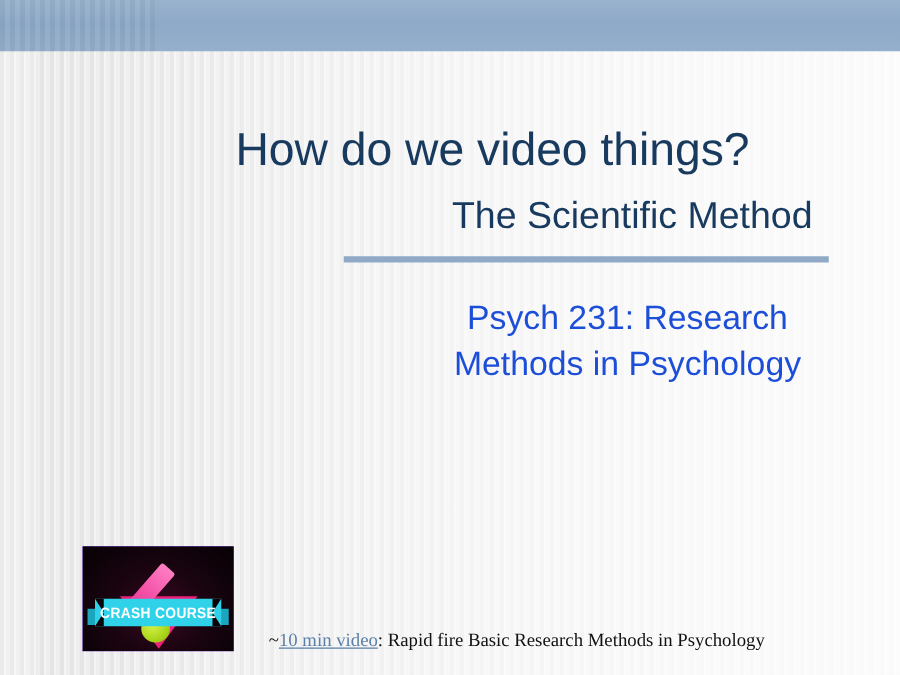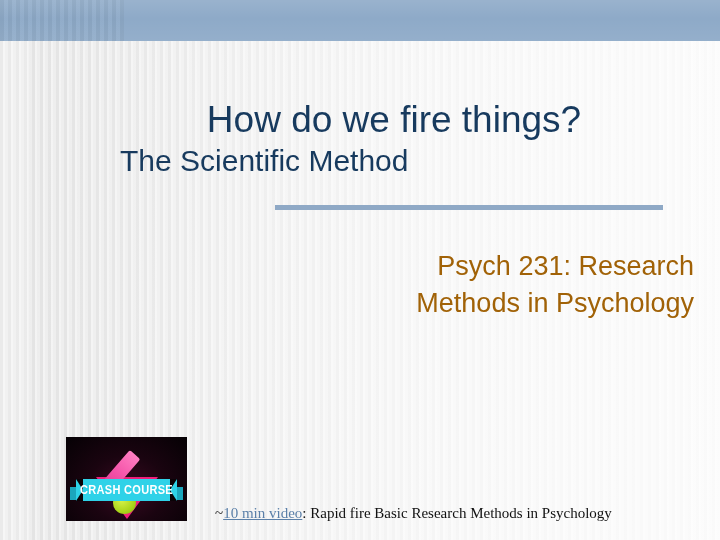--- a/index.html
+++ b/index.html
@@ -102,52 +102,53 @@
     font-family: "Liberation Sans", sans-serif;
     font-size: 37px;
     font-weight: 400;
     line-height: 44px;
     color: #173a5e;
     text-align: center;
     letter-spacing: 0px;
     white-space: nowrap;
   }
   .slide-subtitle {
-    margin: 0;
+    margin: 12px;
     padding-right: 6px;
     font-family: "Liberation Sans", sans-serif;
     font-size: 30px;
     font-weight: 400;
     line-height: 38px;
     color: #173a5e;
+    text-align: right;
     white-space: nowrap;
   }
 
   .title-rule {
     position: absolute;
     left: 275px;
     top: 205px;
     width: 388px;
     height: 5px;
     background-color: #8fa9c6;
   }
 
   
   .course-line {
     position: absolute;
     left: 322px;
     top: 236px;
     width: 360px;
-    margin: 12px;
+    margin: 0;
     font-family: "Liberation Sans", sans-serif;
     font-size: 27px;
     font-weight: 400;
     line-height: 37px;
-    color: #a16207;
-    text-align: right;
+    color: #1d4ed8;
+    text-align: center;
   }
 
   
   .thumb {
     position: absolute;
     left: 66px;
     top: 437px;
     width: 121px;
     height: 84px;
     background: #6d28d9;
@@ -306,21 +307,21 @@
   <div class="bg-stripes"></div>
   <div class="bg-fade"></div>
   <div class="bg-leftblock"></div>
 
   <div class="top-banner">
     <div class="top-banner-stripes"></div>
     <div class="top-banner-sheen"></div>
   </div>
 
   <div class="title-area">
-    <h1 class="slide-title">How do we fire things?</h1>
+    <h1 class="slide-title">How do we video things?</h1>
     <h2 class="slide-subtitle">The Scientific Method</h2>
   </div>
 
   <div class="title-rule"></div>
 
   <p class="course-line">Psych 231: Research Methods in Psychology</p>
 
   <div class="thumb">
     <div class="thumb-inner"></div>
     <div class="tri-magenta"></div>

